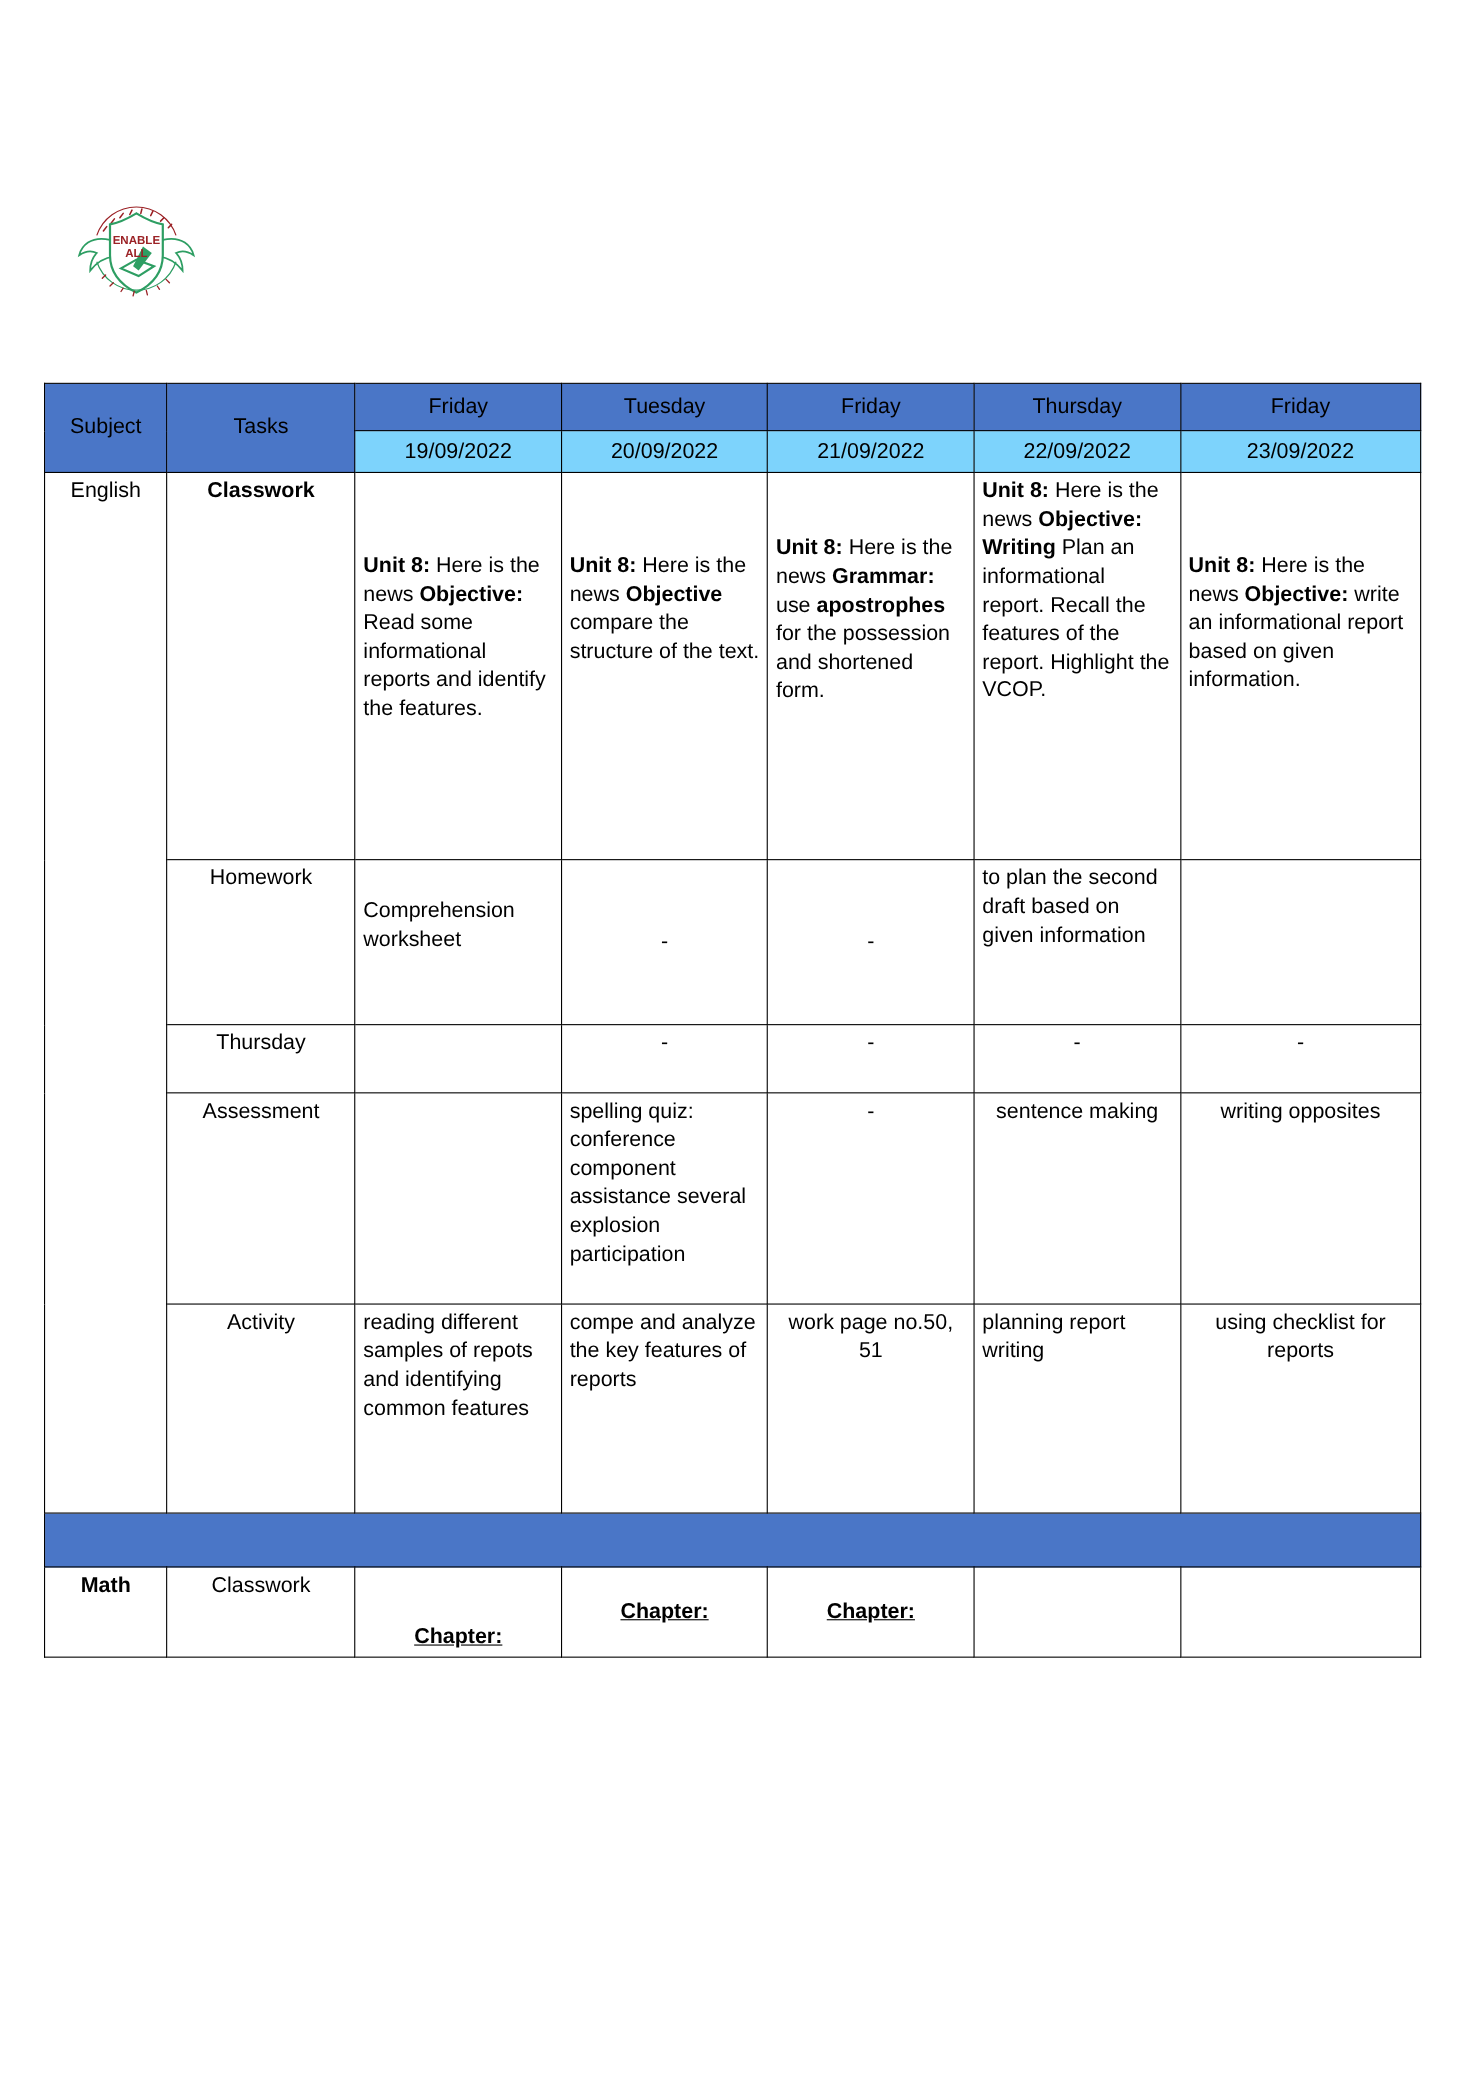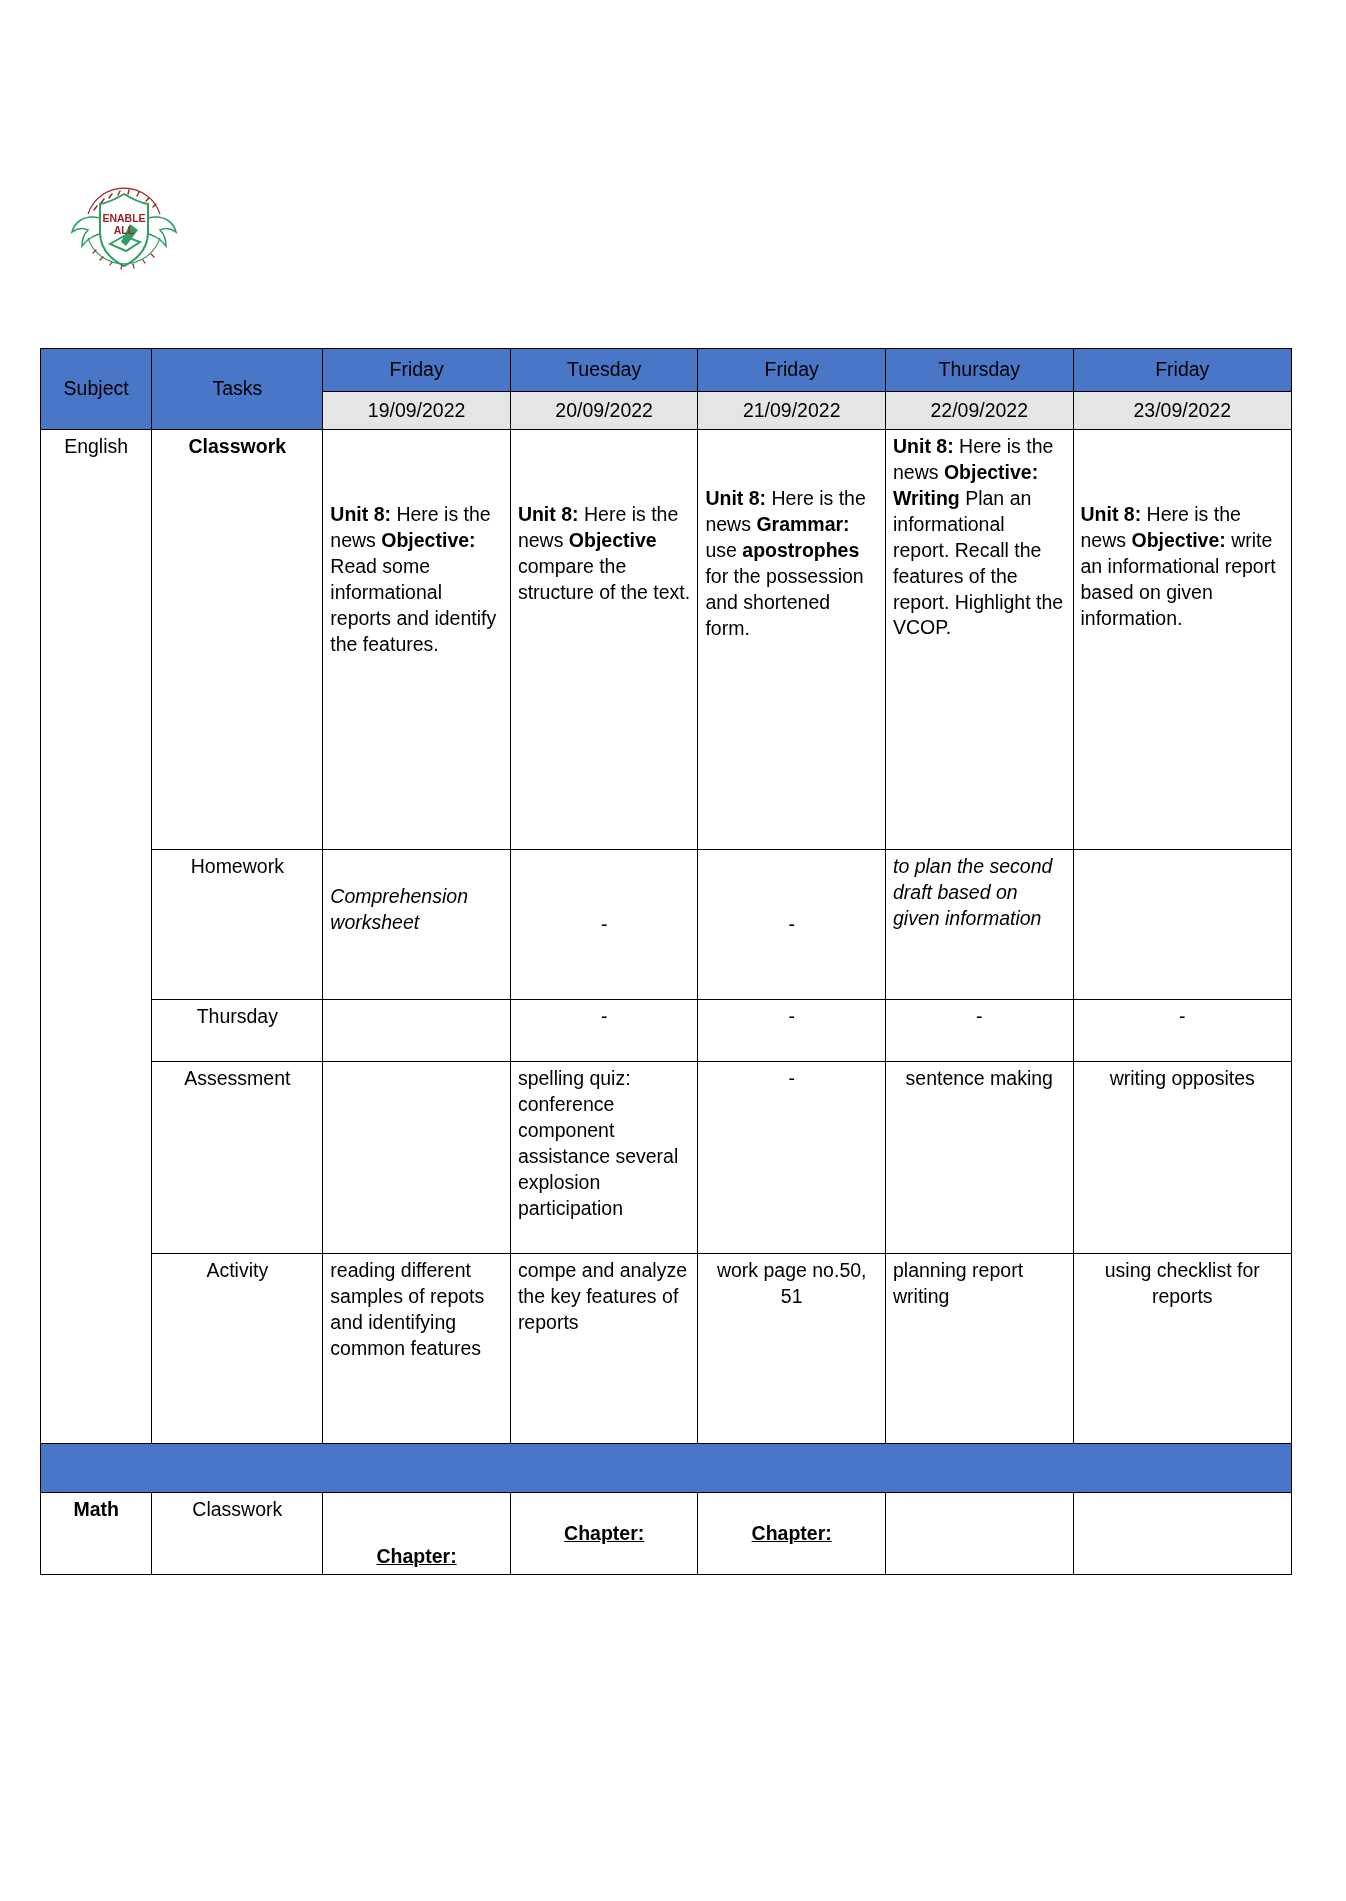--- a/index.html
+++ b/index.html
@@ -87,46 +87,46 @@
   .col-day-wide { width: 212px; }
 
   .hdr {
     background: #4A76C7;
     text-align: center;
     vertical-align: middle !important;
     height: 36px;
     padding: 3px 4px !important;
   }
   .hdr-date {
-    background: #e5e5e5;
+    background: #7dd3fc;
     text-align: center;
     vertical-align: middle !important;
     height: 33px;
     padding: 2px 4px !important;
   }
 
   .band {
     background: #4A76C7;
     height: 48px;
     padding: 0 !important;
   }
 
   .c-center { text-align: center; }
   .v-mid    { vertical-align: middle !important; }
   .v-bot    { vertical-align: bottom !important; }
   .bold     { font-weight: bold; }
-  .ital     { font-style: italic; }
+  .ital     { }
   .u-bold   { font-weight: bold; text-decoration: underline; }
 
   .cell-label {
     text-align: center;
     vertical-align: top;
   }
 
-  .tall-classwork  { height: 420px; margin-left: 48px; }
+  .tall-classwork  { height: 352px; margin-left: 48px; }
   .row-homework    { height: 150px; }
   .row-project     { height: 62px; }
   .row-assessment  { height: 192px; }
   .row-activity    { height: 190px; padding-left: 16px; }
   .row-math        { height: 82px; }
 
   
   .p { margin: 0; }
   .spacer-top-lg { display:block; height: 68px; }
   .spacer-top-md { display:block; height: 52px; }

